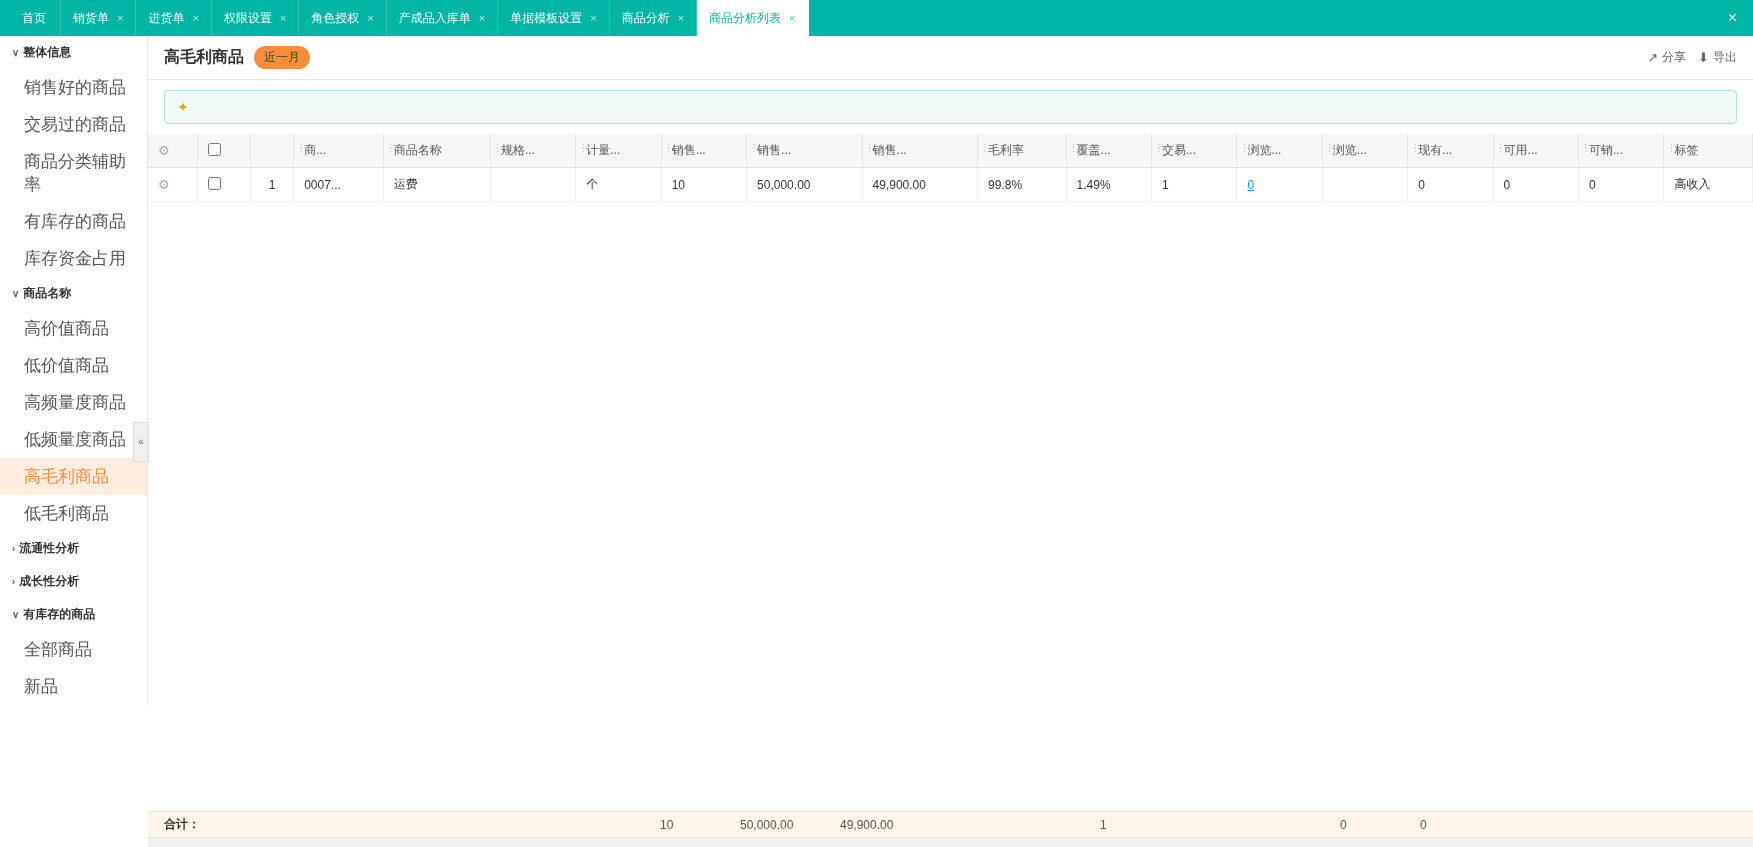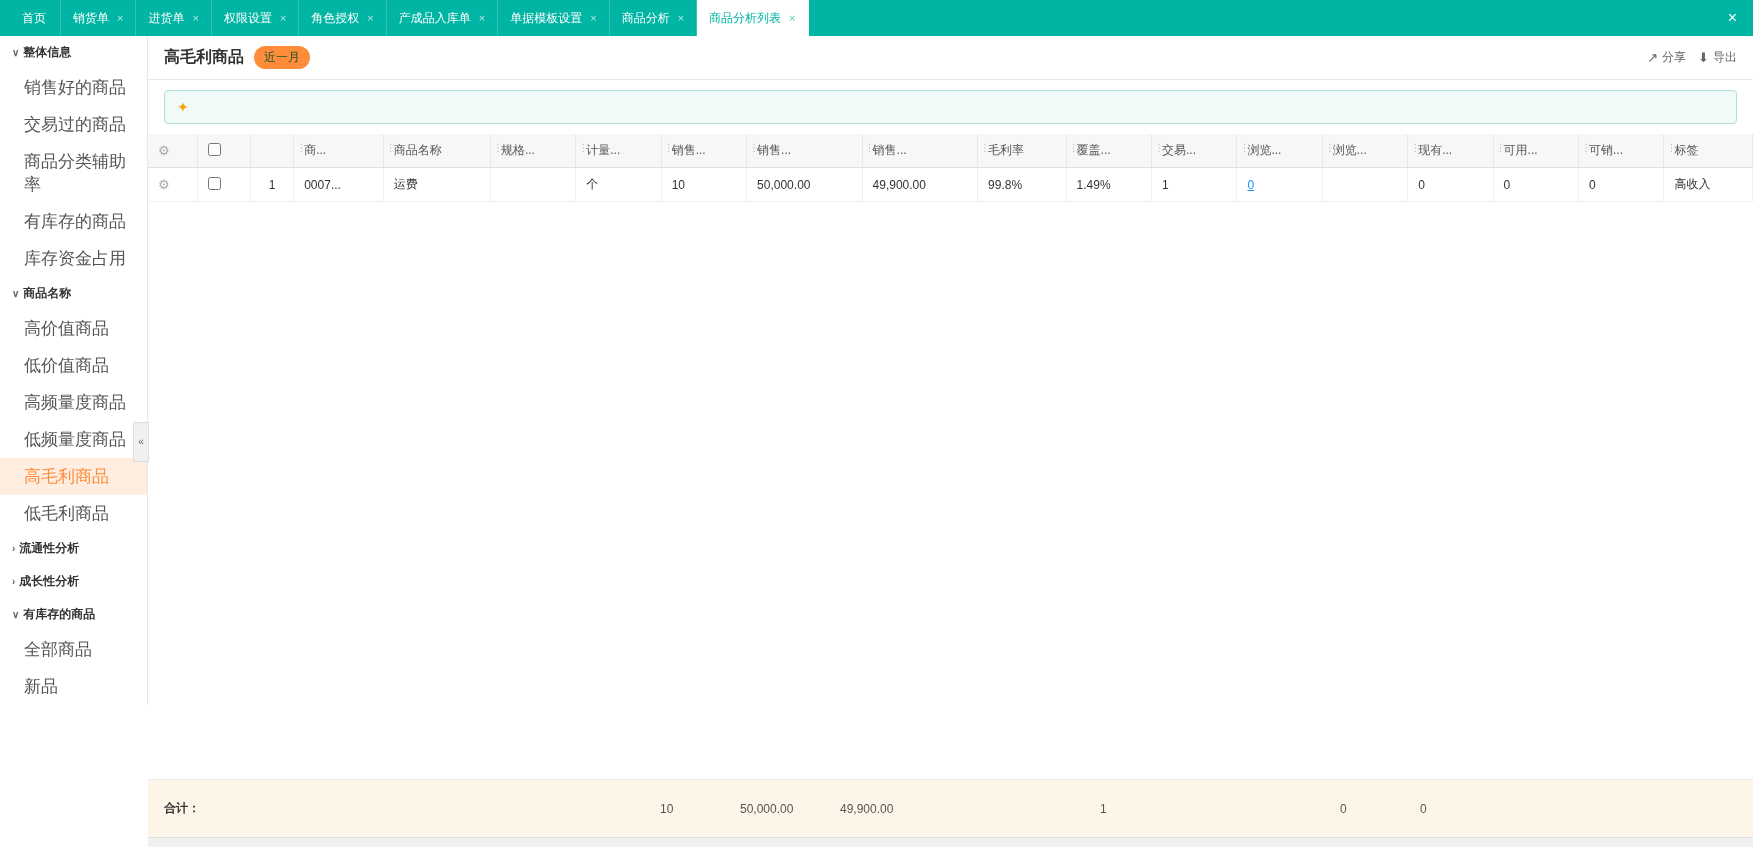--- a/index.html
+++ b/index.html
@@ -221,21 +221,21 @@
       border-right: 1px solid #f0f0f0;
       white-space: nowrap;
     }
     .settings-icon { color: #aaa; cursor: pointer; font-size: 13px; }
     .link-style { color: #1890ff; cursor: pointer; text-decoration: underline; }
 
     
     .footer-total {
       display: flex;
       align-items: center;
-      padding: 20px 16px;
+      padding: 4px 16px;
       background: #fdf6e8;
       border-top: 1px solid #e8e8e8;
       font-size: 12px;
       color: #555;
       flex-shrink: 0;
       gap: 20px;
     }
     .footer-total .total-label { color: #333; font-weight: bold; }
     .footer-total .total-values {
       display: flex;

